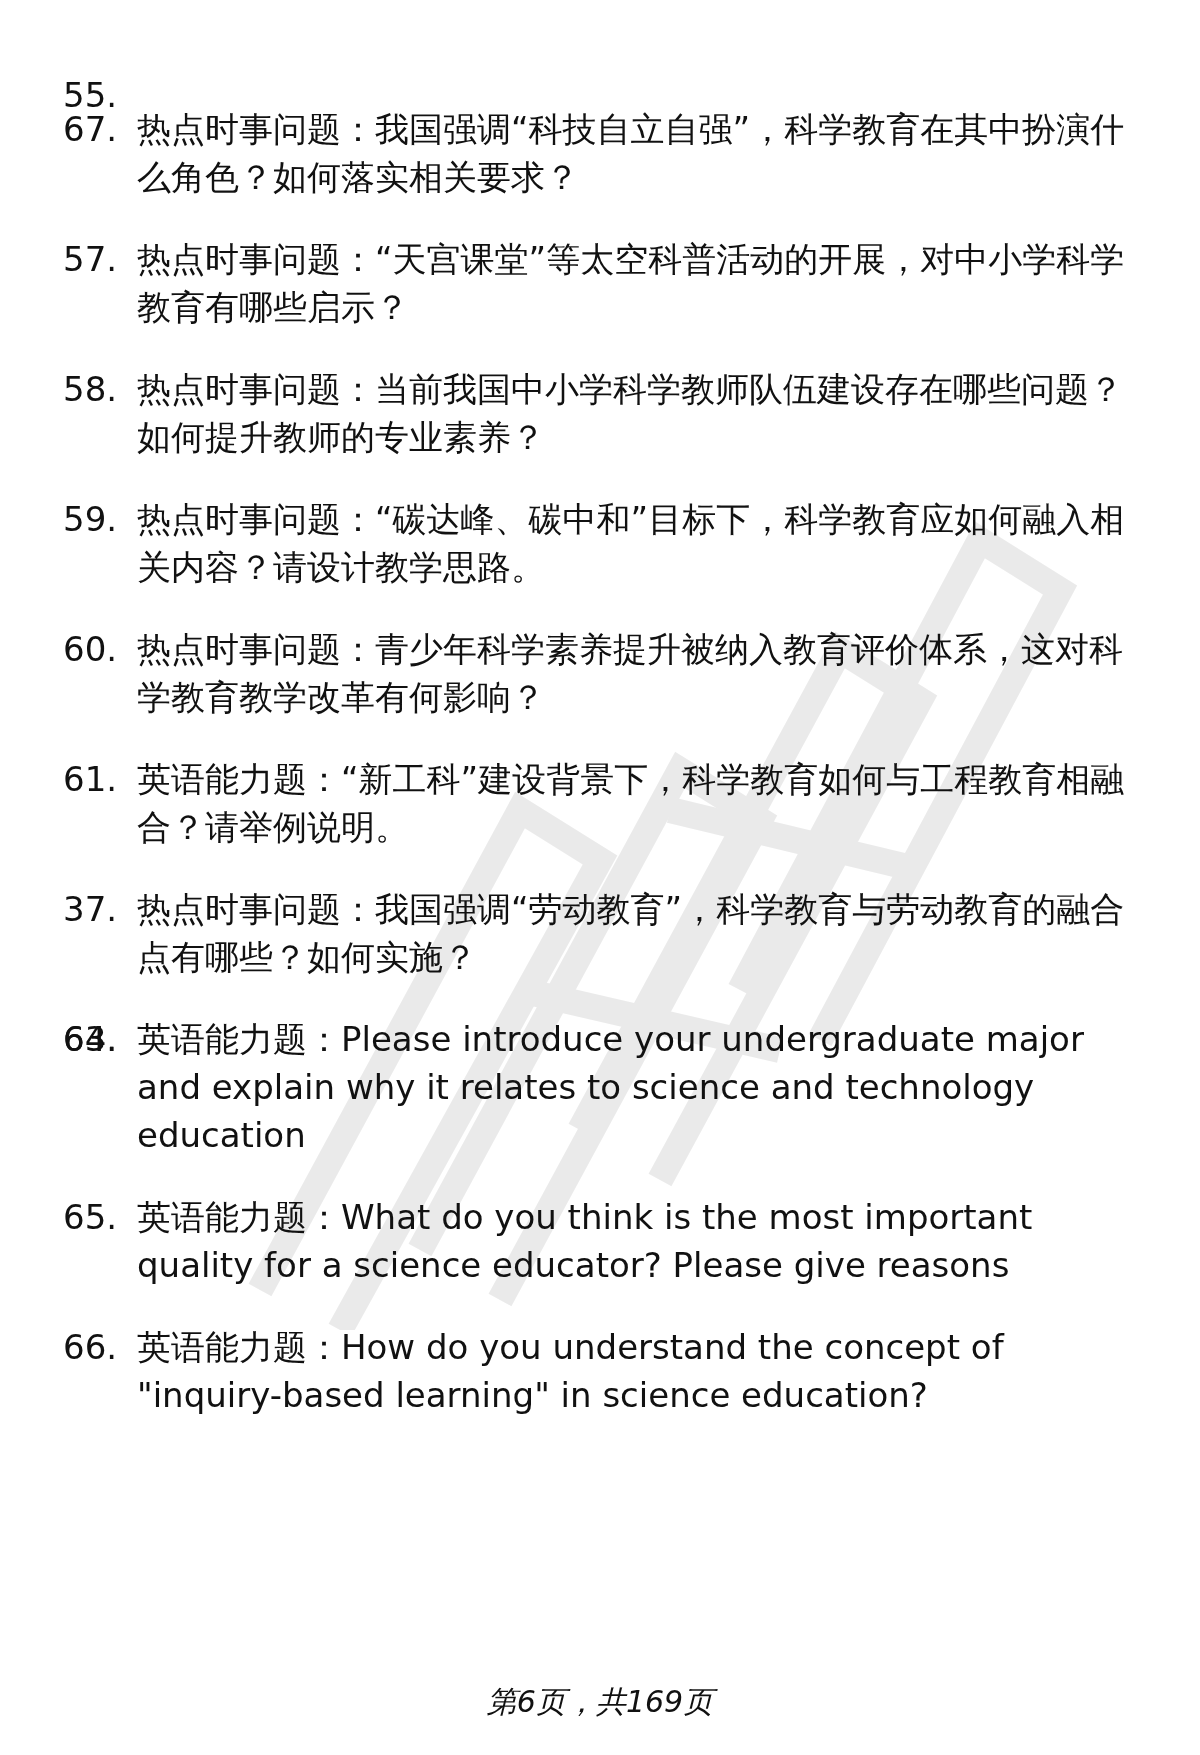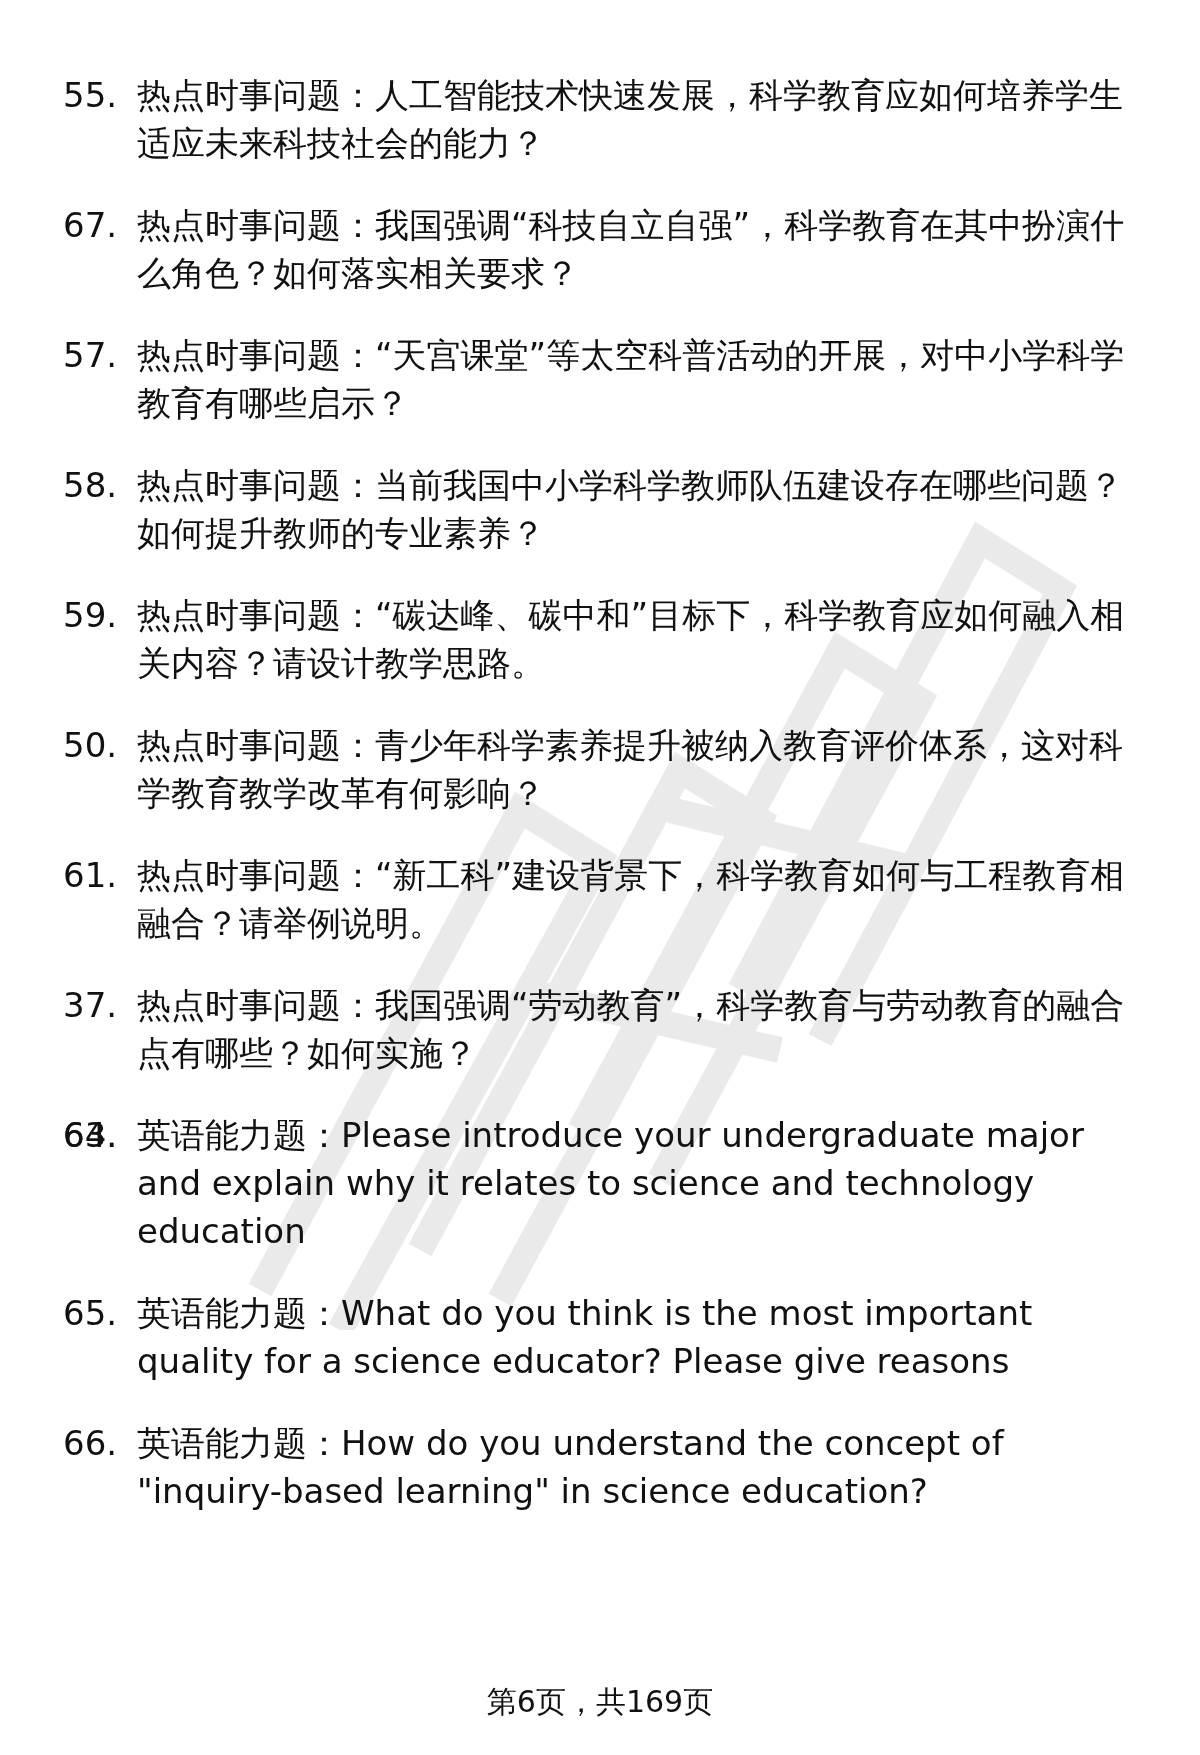--- a/index.html
+++ b/index.html
@@ -57,20 +57,21 @@
       display: block;
     }
     .footer {
       position: absolute;
       left: 0;
       width: 1200px;
       top: 1682px;
       text-align: center;
       font-size: 30px;
       line-height: 40px;
+      font-style: italic;
     }
   </style>
 </head>
 <body>
 
 <div class="page">
 
   <svg class="watermark" viewBox="0 0 900 900" xmlns="http://www.w3.org/2000/svg">
     <g fill="none" stroke="#000000" stroke-width="26" stroke-linejoin="miter">
       <path d="M40 860 L300 380 L380 430 L120 900"></path>
@@ -78,45 +79,44 @@
       <path d="M360 700 L620 220 L700 270 L440 750"></path>
       <path d="M520 560 L760 110 L840 160 L600 610"></path>
       <path d="M300 560 L560 620"></path>
       <path d="M450 380 L700 440"></path>
     </g>
   </svg>
 
   <ol class="questions">
     <li class="q">
       <span class="q-num">55.</span>
-      <span class="q-text">热点时事问题：人工智能技术快速发展，科学教育应如何培养学生适应未来科技社会的能力？</span>
     </li>
     <li class="q">
       <span class="q-num">67.</span>
       <span class="q-text">热点时事问题：我国强调“科技自立自强”，科学教育在其中扮演什么角色？如何落实相关要求？</span>
     </li>
     <li class="q">
       <span class="q-num">57.</span>
       <span class="q-text">热点时事问题：“天宫课堂”等太空科普活动的开展，对中小学科学教育有哪些启示？</span>
     </li>
     <li class="q">
       <span class="q-num">58.</span>
       <span class="q-text">热点时事问题：当前我国中小学科学教师队伍建设存在哪些问题？如何提升教师的专业素养？</span>
     </li>
     <li class="q">
       <span class="q-num">59.</span>
       <span class="q-text">热点时事问题：“碳达峰、碳中和”目标下，科学教育应如何融入相关内容？请设计教学思路。</span>
     </li>
     <li class="q">
-      <span class="q-num">50.</span>
+      <span class="q-num">60.</span>
       <span class="q-text">热点时事问题：青少年科学素养提升被纳入教育评价体系，这对科学教育教学改革有何影响？</span>
     </li>
     <li class="q">
       <span class="q-num">61.</span>
-      <span class="q-text">热点时事问题：“新工科”建设背景下，科学教育如何与工程教育相融合？请举例说明。</span>
+      <span class="q-text">英语能力题：“新工科”建设背景下，科学教育如何与工程教育相融合？请举例说明。</span>
     </li>
     <li class="q">
       <span class="q-num">37.</span>
       <span class="q-text">热点时事问题：我国强调“劳动教育”，科学教育与劳动教育的融合点有哪些？如何实施？</span>
     </li>
     <li class="q">
       <span class="q-num">63.</span>
     </li>
     <li class="q">
       <span class="q-num">64.</span>

